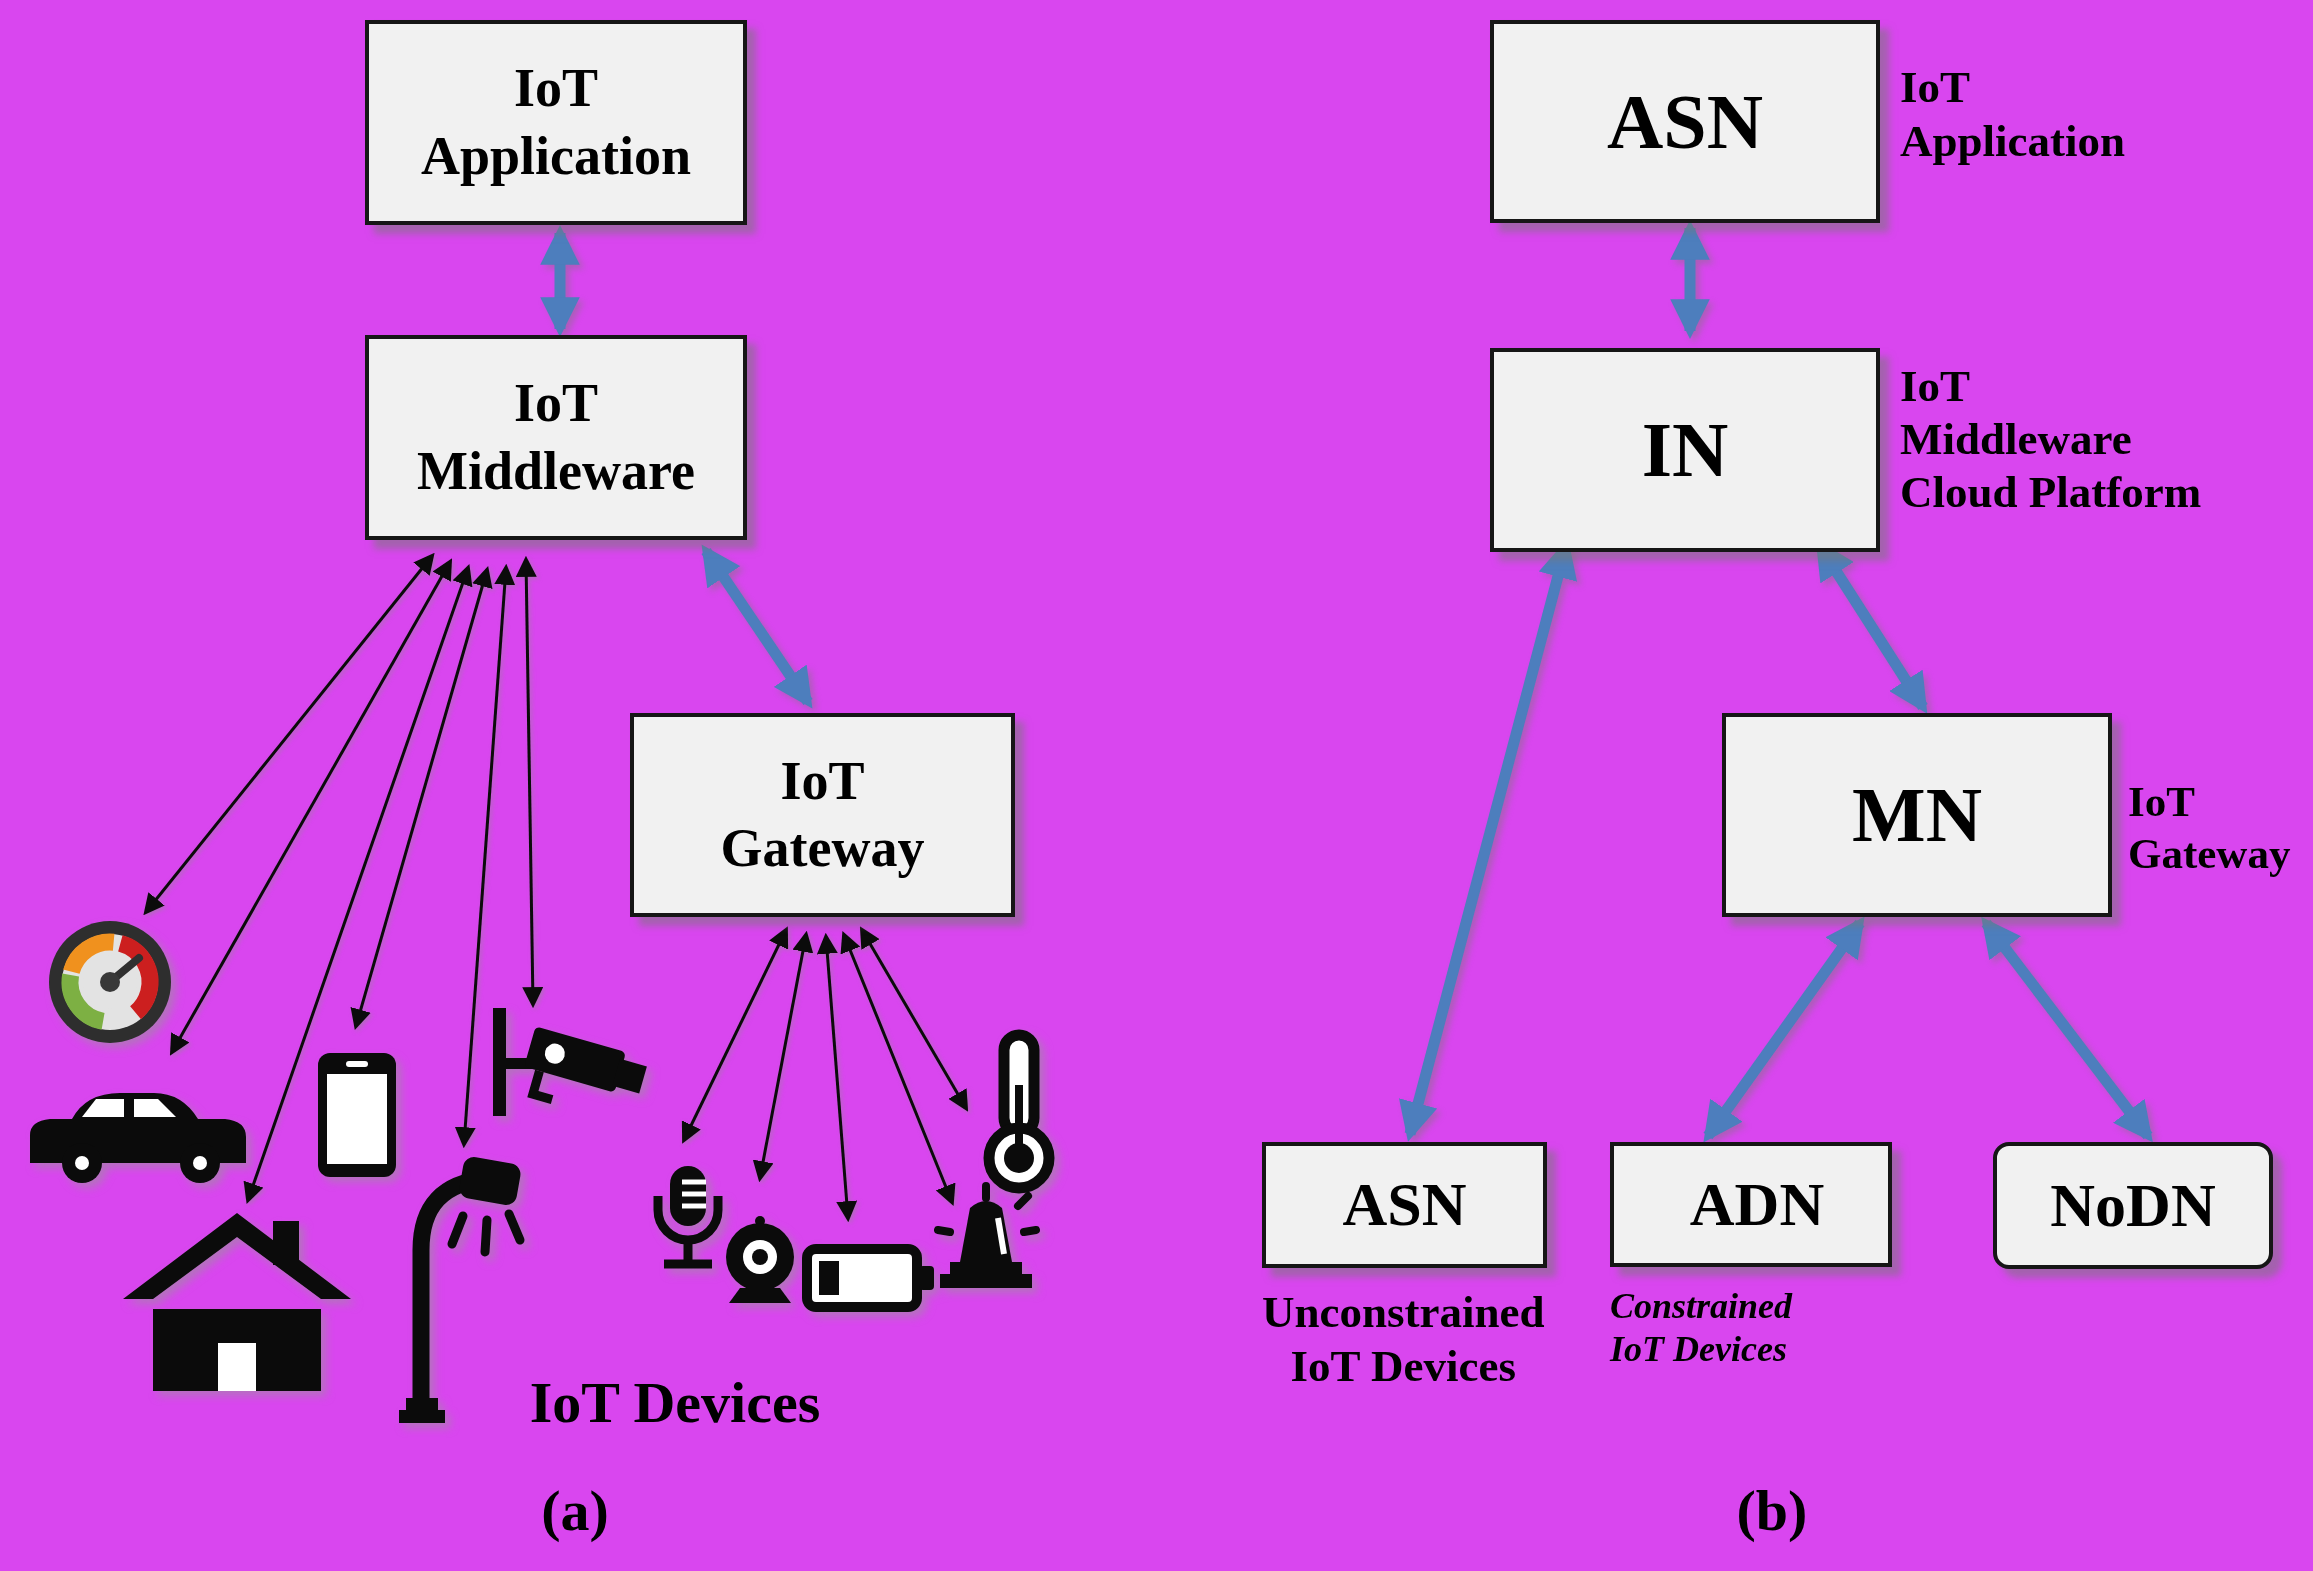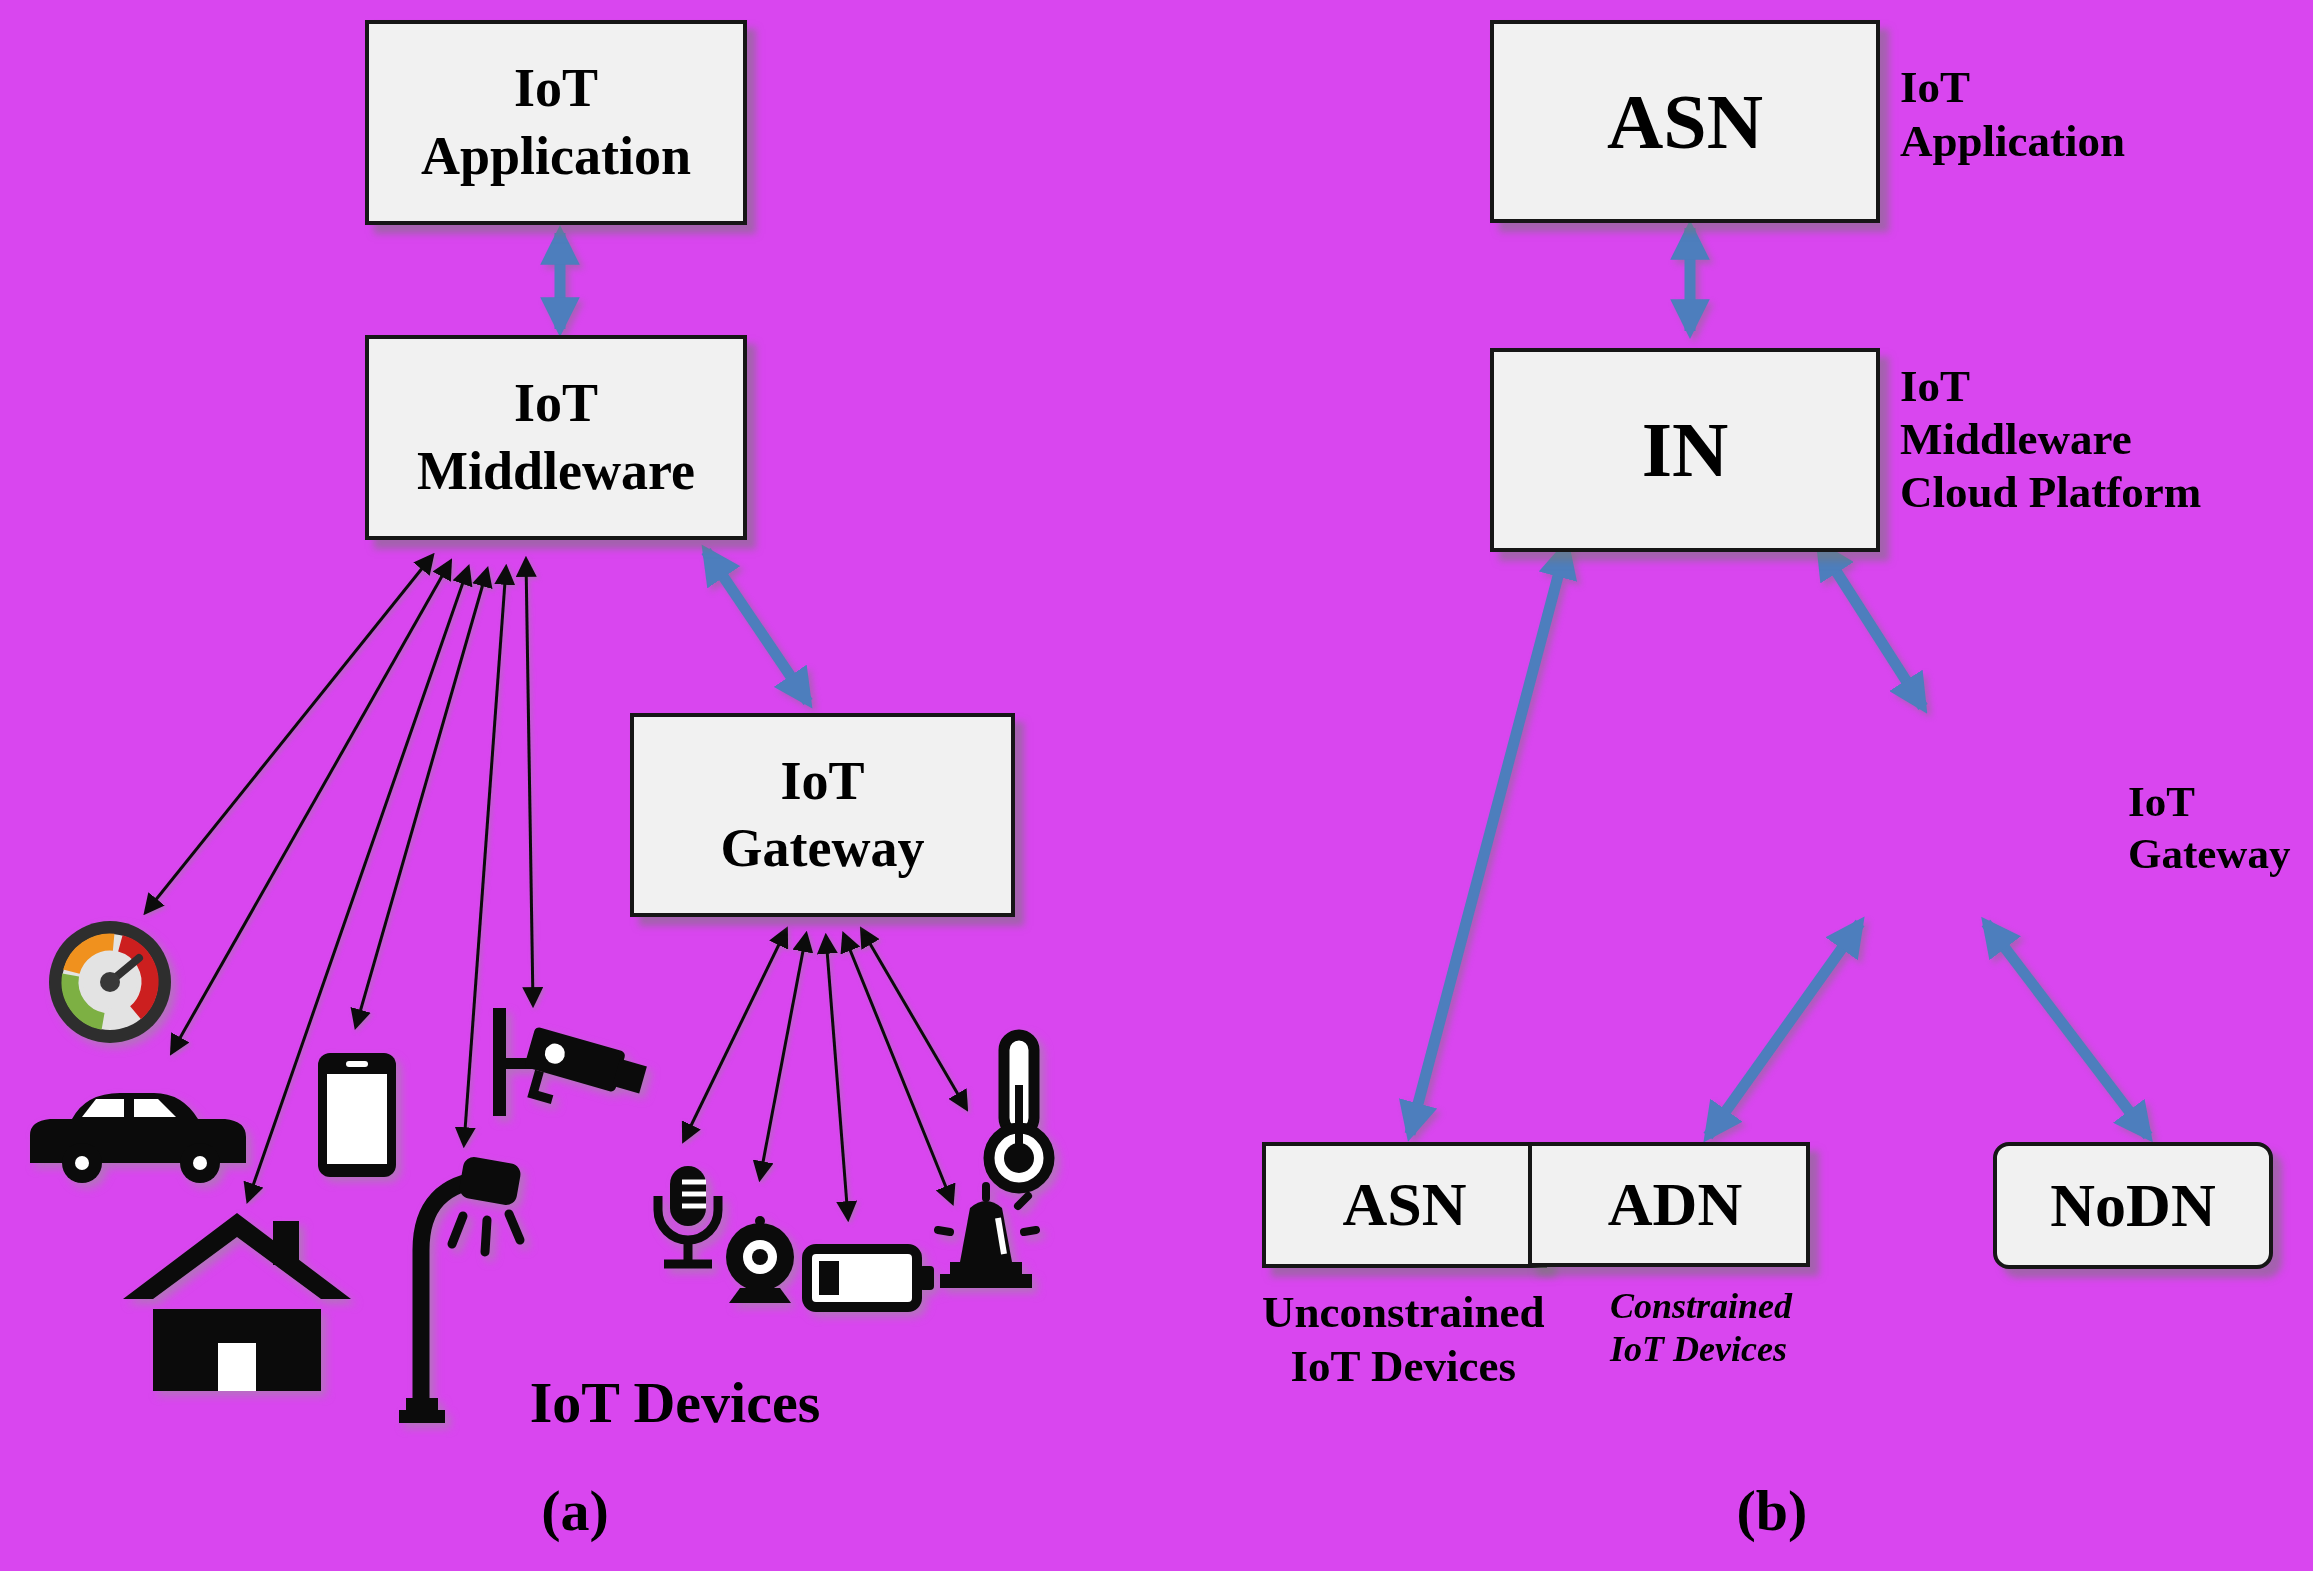--- a/index.html
+++ b/index.html
@@ -23,21 +23,21 @@
   .center{text-align:center;}
   
   #box-a-app {left:365px;top:20px;width:382px;height:205px;font-size:54px;}
   #box-a-mw  {left:365px;top:335px;width:382px;height:205px;font-size:54px;}
   #box-a-gw  {left:630px;top:713px;width:385px;height:204px;font-size:54px;}
   
   #box-b-asn-top{left:1490px;top:20px;width:390px;height:203px;font-size:78px;}
   #box-b-in     {left:1490px;top:336px;width:390px;height:204px;font-size:78px;margin-top:12px;}
   #box-b-mn     {left:1722px;top:713px;width:390px;height:204px;font-size:78px;}
   #box-b-asn-bot{left:1262px;top:1142px;width:285px;height:126px;font-size:62px;}
-  #box-b-adn    {left:1528px;top:1142px;width:282px;height:125px;font-size:62px;padding-left:12px;}
+  #box-b-adn    {left:1610px;top:1142px;width:282px;height:125px;font-size:62px;padding-left:12px;}
   #box-b-nodn   {left:1993px;top:1142px;width:280px;height:127px;font-size:62px;border-radius:16px;}
   
   #lbl-b-asn-top{left:1900px;top:60px;font-size:45px;}
   #lbl-b-in     {left:1900px;top:360px;font-size:45px;line-height:1.18;}
   #lbl-b-mn     {left:2128px;top:776px;font-size:43px;}
   #lbl-b-asn-bot{left:1262px;top:1285px;font-size:45px;text-align:center;}
   #lbl-b-adn    {left:1610px;top:1285px;font-size:36px;font-style:italic;}
   
   #lbl-a-devices{left:445px;top:1368px;width:460px;font-size:58px;}
   #cap-a{left:505px;top:1476px;width:140px;font-size:58px;}
@@ -191,20 +191,21 @@
 
   <div class="box" id="box-a-app">IoT
 Application</div>
   <div class="box" id="box-a-mw">IoT
 Middleware</div>
   <div class="box" id="box-a-gw">IoT
 Gateway</div>
 
   <div class="box" id="box-b-asn-top">ASN</div>
   <div class="box" id="box-b-in">IN</div>
+  <div class="box" id="box-b-mn">MN</div>
   <div class="box" id="box-b-asn-bot">ASN</div>
   <div class="box" id="box-b-adn">ADN</div>
   <div class="box" id="box-b-nodn">NoDN</div>
 
   <div class="lbl" id="lbl-b-asn-top">IoT
 Application</div>
   <div class="lbl" id="lbl-b-in">IoT
 Middleware
 Cloud Platform</div>
   <div class="lbl" id="lbl-b-mn">IoT

